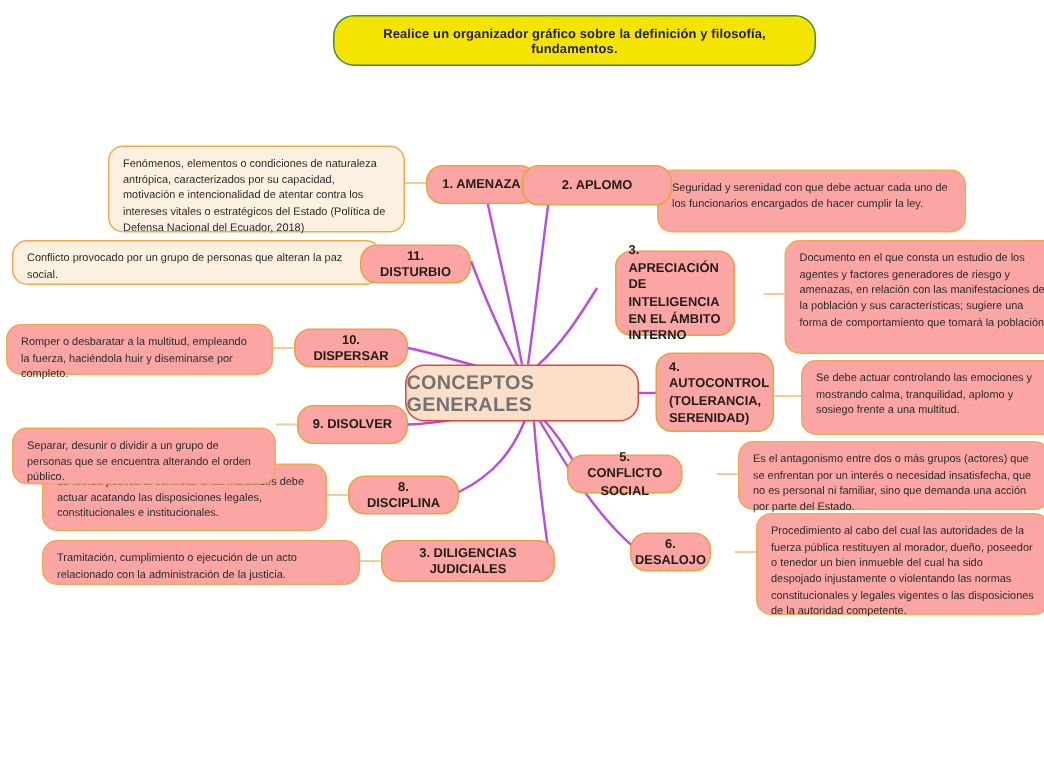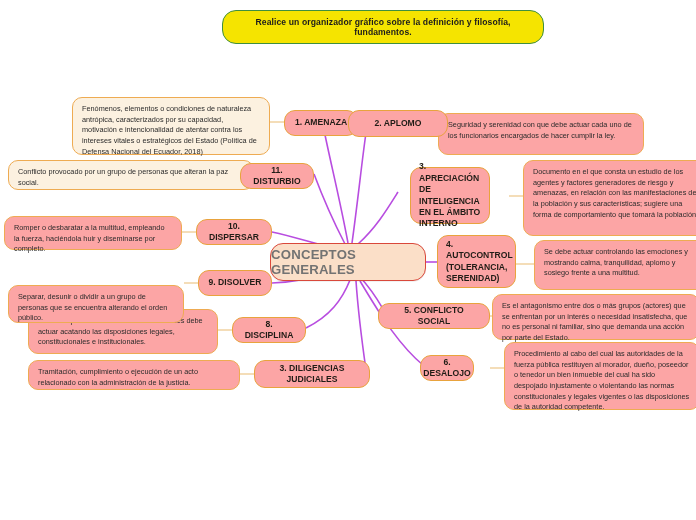--- a/index.html
+++ b/index.html
@@ -130,21 +130,21 @@
   <div class="central">CONCEPTOS GENERALES</div>
 
   <div class="topic center-text" style="left:284px;top:110px;width:74px;height:26px;">1. AMENAZA</div>
 
   <div class="topic center-text" style="left:348px;top:110px;width:100px;height:27px;">2. APLOMO</div>
 
   <div class="topic" style="left:410px;top:167px;width:80px;height:57px;">3. APRECIACIÓN DE INTELIGENCIA EN EL ÁMBITO INTERNO</div>
 
   <div class="topic" style="left:437px;top:235px;width:79px;height:53px;">4. AUTOCONTROL (TOLERANCIA, SERENIDAD)</div>
 
-  <div class="topic center-text" style="left:378px;top:303px;width:112px;height:26px;">5. CONFLICTO SOCIAL</div>
+  <div class="topic center-text" style="left:378px;top:303px;width:77px;height:26px;">5. CONFLICTO SOCIAL</div>
 
   <div class="topic center-text" style="left:420px;top:355px;width:54px;height:26px;">6. DESALOJO</div>
 
   <div class="topic center-text" style="left:254px;top:360px;width:116px;height:28px;">3. DILIGENCIAS JUDICIALES</div>
 
   <div class="topic center-text" style="left:232px;top:317px;width:74px;height:26px;">8. DISCIPLINA</div>
 
   <div class="topic center-text" style="left:198px;top:270px;width:74px;height:26px;">9. DISOLVER</div>
 
   <div class="topic center-text" style="left:196px;top:219px;width:76px;height:26px;">10. DISPERSAR</div>

